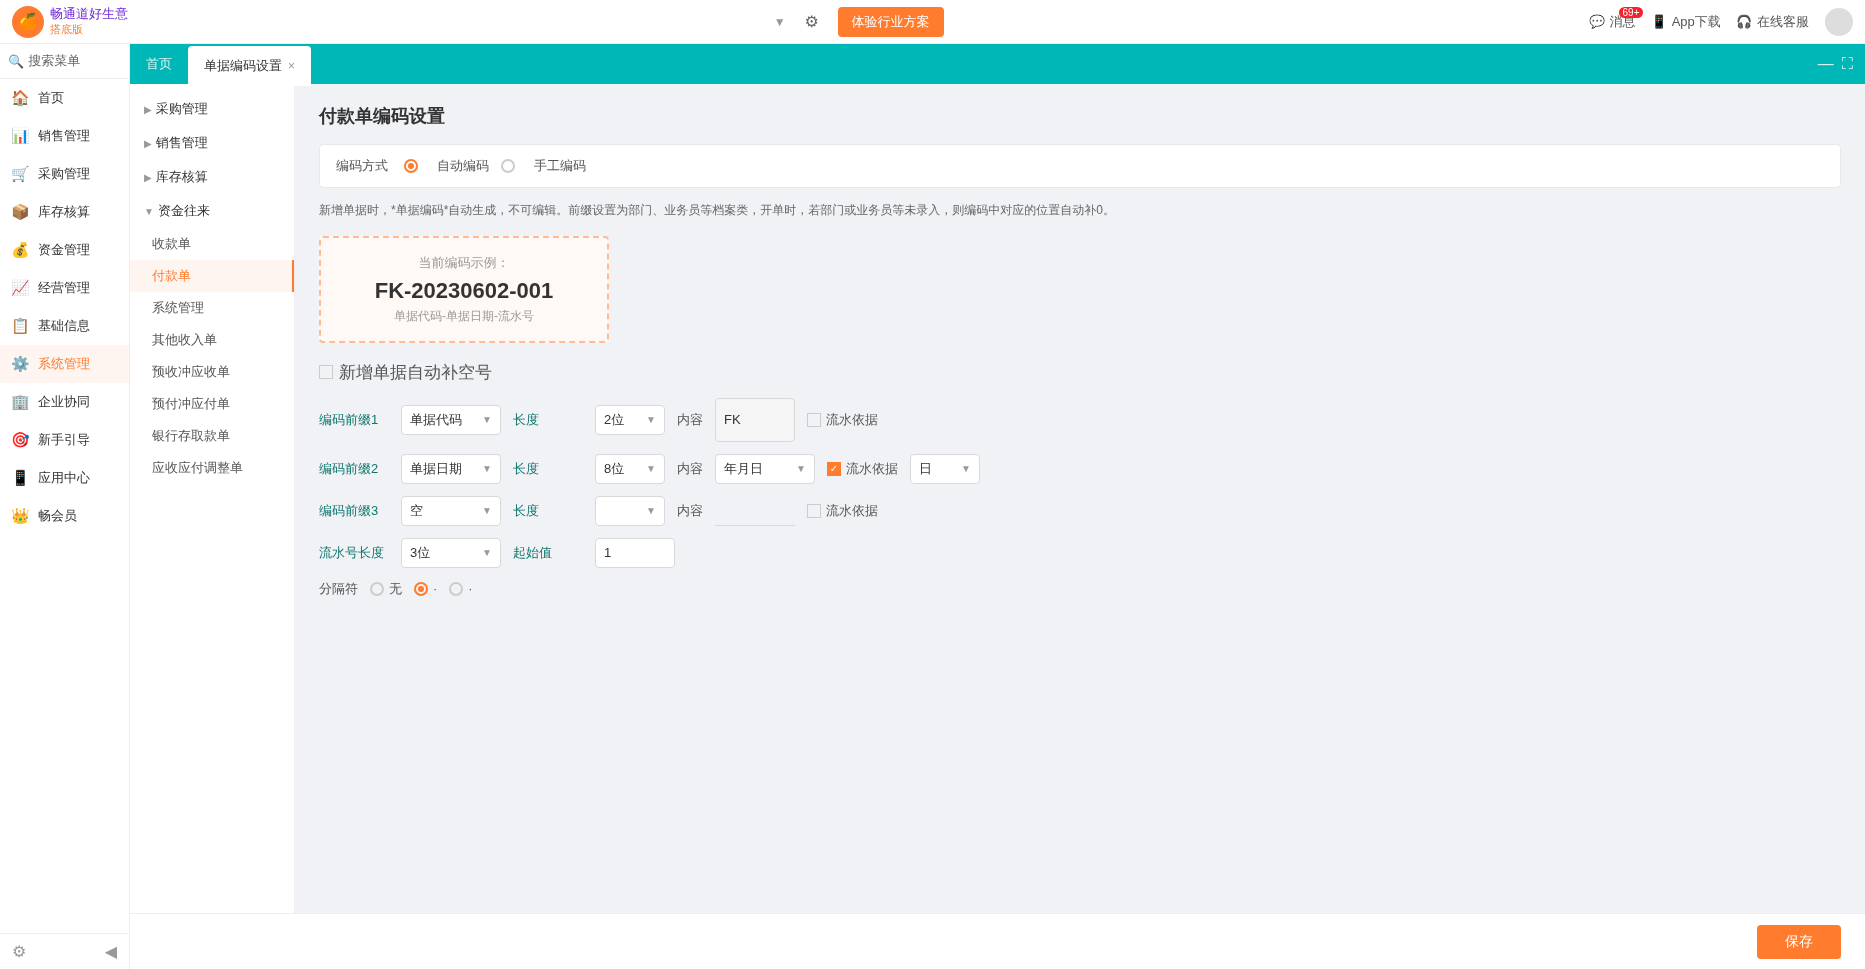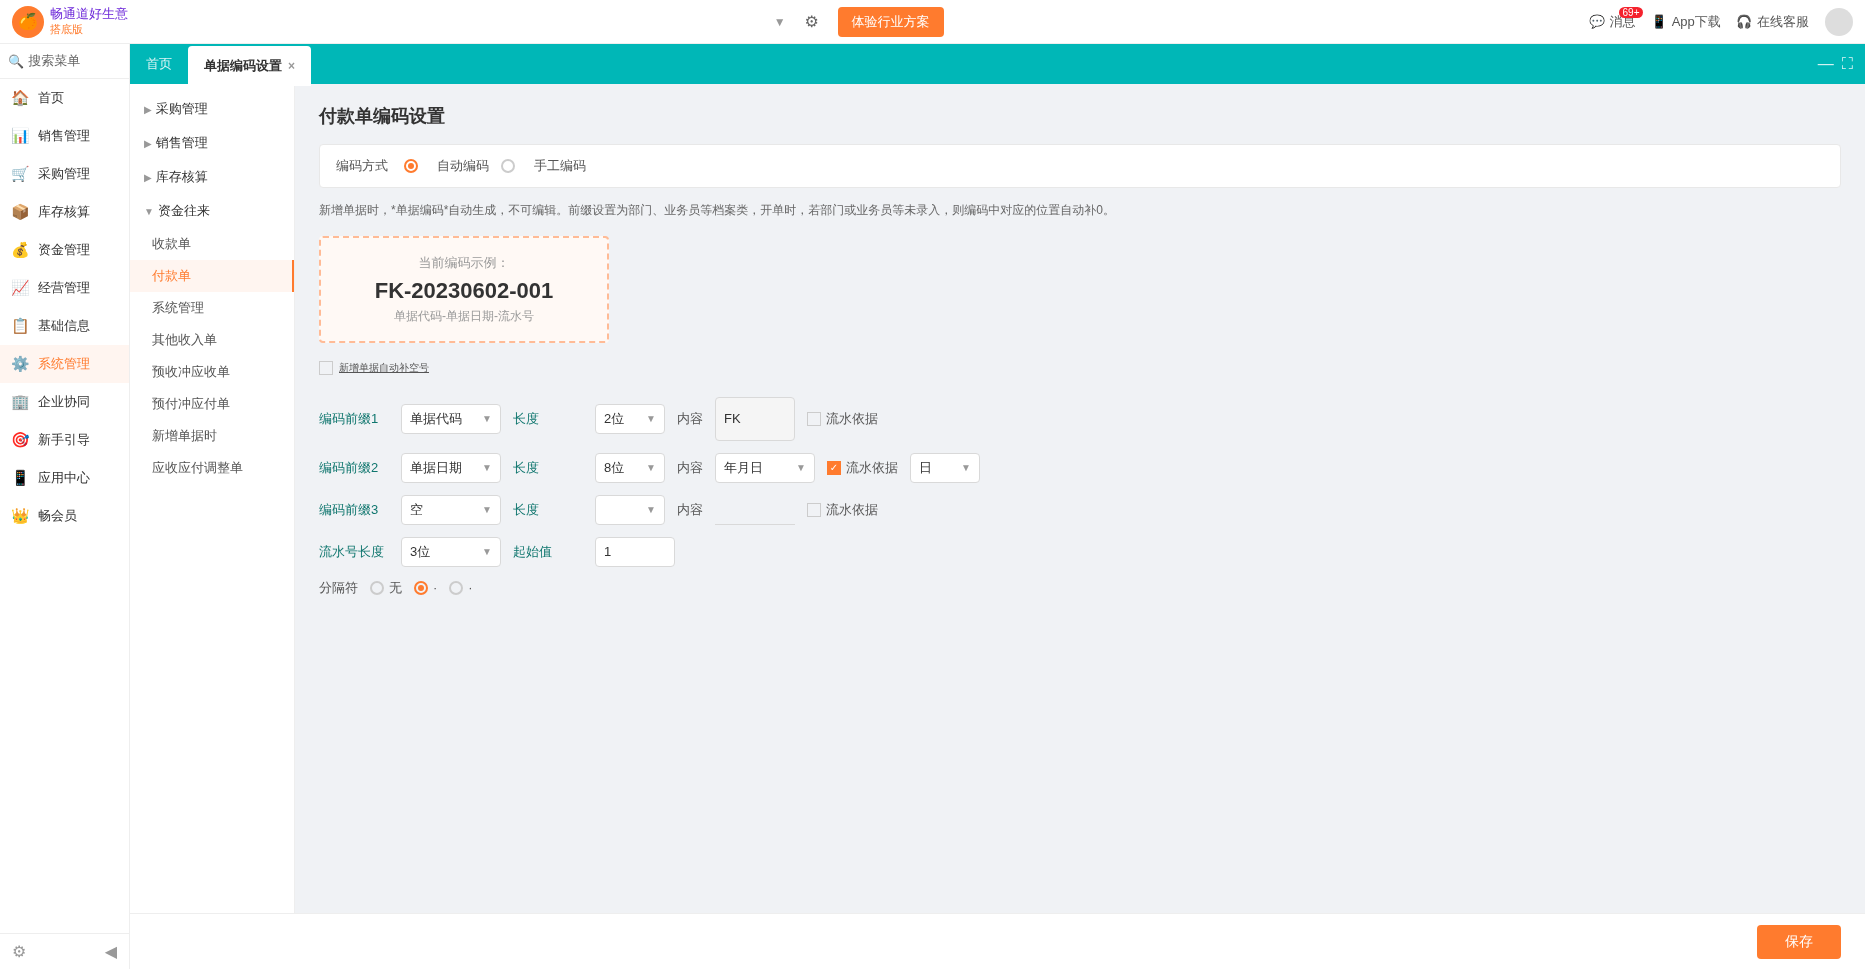--- a/index.html
+++ b/index.html
@@ -42,21 +42,21 @@
     .nav-icon { width: 18px; height: 18px; display: flex; align-items: center; justify-content: center; font-size: 15px; }
     .sidebar-bottom { display: flex; align-items: center; justify-content: space-between; padding: 8px 12px; border-top: 1px solid #eee; }
     .sidebar-bottom-icon { cursor: pointer; color: #999; font-size: 16px; }
 
     
     .content-area { flex: 1; display: flex; flex-direction: column; overflow: hidden; }
 
     
     .tab-bar { height: 40px; background: #00b7b7; display: flex; align-items: center; padding: 0 0; flex-shrink: 0; }
     .tab-item { height: 40px; display: flex; align-items: center; padding: 0 16px; font-size: 13px; cursor: pointer; color: rgba(255,255,255,0.85); position: relative; }
-    .tab-item.active { background: #fff; color: #333; border-radius: 4px 4px 0 0; margin-top: 4px; padding-top: 0; font-weight: bold; }
+    .tab-item.active { background: #fff; color: #333; border-radius: 4px 4px 0 0; margin-top: 4px; padding-top: 0; }
     .tab-close { margin-left: 6px; font-size: 12px; color: #999; cursor: pointer; }
     .tab-bar-actions { margin-left: auto; display: flex; align-items: center; gap: 8px; padding-right: 12px; }
     .tab-bar-action-icon { color: rgba(255,255,255,0.85); cursor: pointer; font-size: 16px; }
 
     
     .page-content { flex: 1; display: flex; overflow: hidden; background: #f0f2f5; }
 
     
     .sub-nav { width: 165px; background: #fff; border-right: 1px solid #eee; overflow-y: auto; flex-shrink: 0; padding: 8px 0; }
     .sub-nav-group { }
@@ -80,21 +80,21 @@
 
     
     .info-text { font-size: 12px; color: #666; margin-bottom: 14px; line-height: 1.8; }
 
     
     .preview-box { border: 2px dashed #ffbb96; background: #fff9f5; border-radius: 4px; padding: 16px 24px; display: inline-block; margin-bottom: 18px; min-width: 290px; }
     .preview-code { font-size: 22px; font-weight: 700; color: #333; text-align: center; }
     .preview-sub { font-size: 12px; color: #999; text-align: center; margin-top: 4px; }
 
     
-    .checkbox-row { display: flex; align-items: center; gap: 6px; margin-bottom: 22px; font-size: 10px; color: #555; text-decoration: underline; }
+    .checkbox-row { display: flex; align-items: center; gap: 6px; margin-bottom: 14px; font-size: 17px; color: #555; }
     .checkbox-custom { width: 14px; height: 14px; border: 1px solid #ccc; display: inline-block; cursor: pointer; }
     .checkbox-custom.checked { background: #ff7b2e; border-color: #ff7b2e; display: flex; align-items: center; justify-content: center; color: #fff; font-size: 10px; }
 
     
     .config-row { display: flex; align-items: center; gap: 12px; margin-bottom: 12px; flex-wrap: nowrap; }
     .config-label { font-size: 13px; color: #0f766e; white-space: nowrap; min-width: 70px; }
     .select-box { border: 1px solid #d9d9d9; border-radius: 4px; padding: 4px 8px; font-size: 13px; color: #333; display: flex; align-items: center; gap: 4px; cursor: pointer; background: #fff; min-width: 100px; justify-content: space-between; height: 30px; }
     .select-box .arrow { color: #999; font-size: 10px; }
     .select-box-sm { min-width: 70px; }
     .content-label { font-size: 13px; color: #555; white-space: nowrap; }
@@ -254,21 +254,21 @@
           <div class="sub-nav-group-title">
             <span class="arrow">▼</span>
             <span>资金往来</span>
           </div>
           <div class="sub-nav-item">收款单</div>
           <div class="sub-nav-item active">付款单</div>
           <div class="sub-nav-item">系统管理</div>
           <div class="sub-nav-item">其他收入单</div>
           <div class="sub-nav-item">预收冲应收单</div>
           <div class="sub-nav-item">预付冲应付单</div>
-          <div class="sub-nav-item">新增单据时</div>
+          <div class="sub-nav-item">银行存取款单</div>
           <div class="sub-nav-item">应收应付调整单</div>
         </div>
       </div>
 
       <div class="form-area">
         <div class="page-title">付款单编码设置</div>
 
         
         <div class="encoding-method">
           <span class="encoding-label">编码方式</span>

